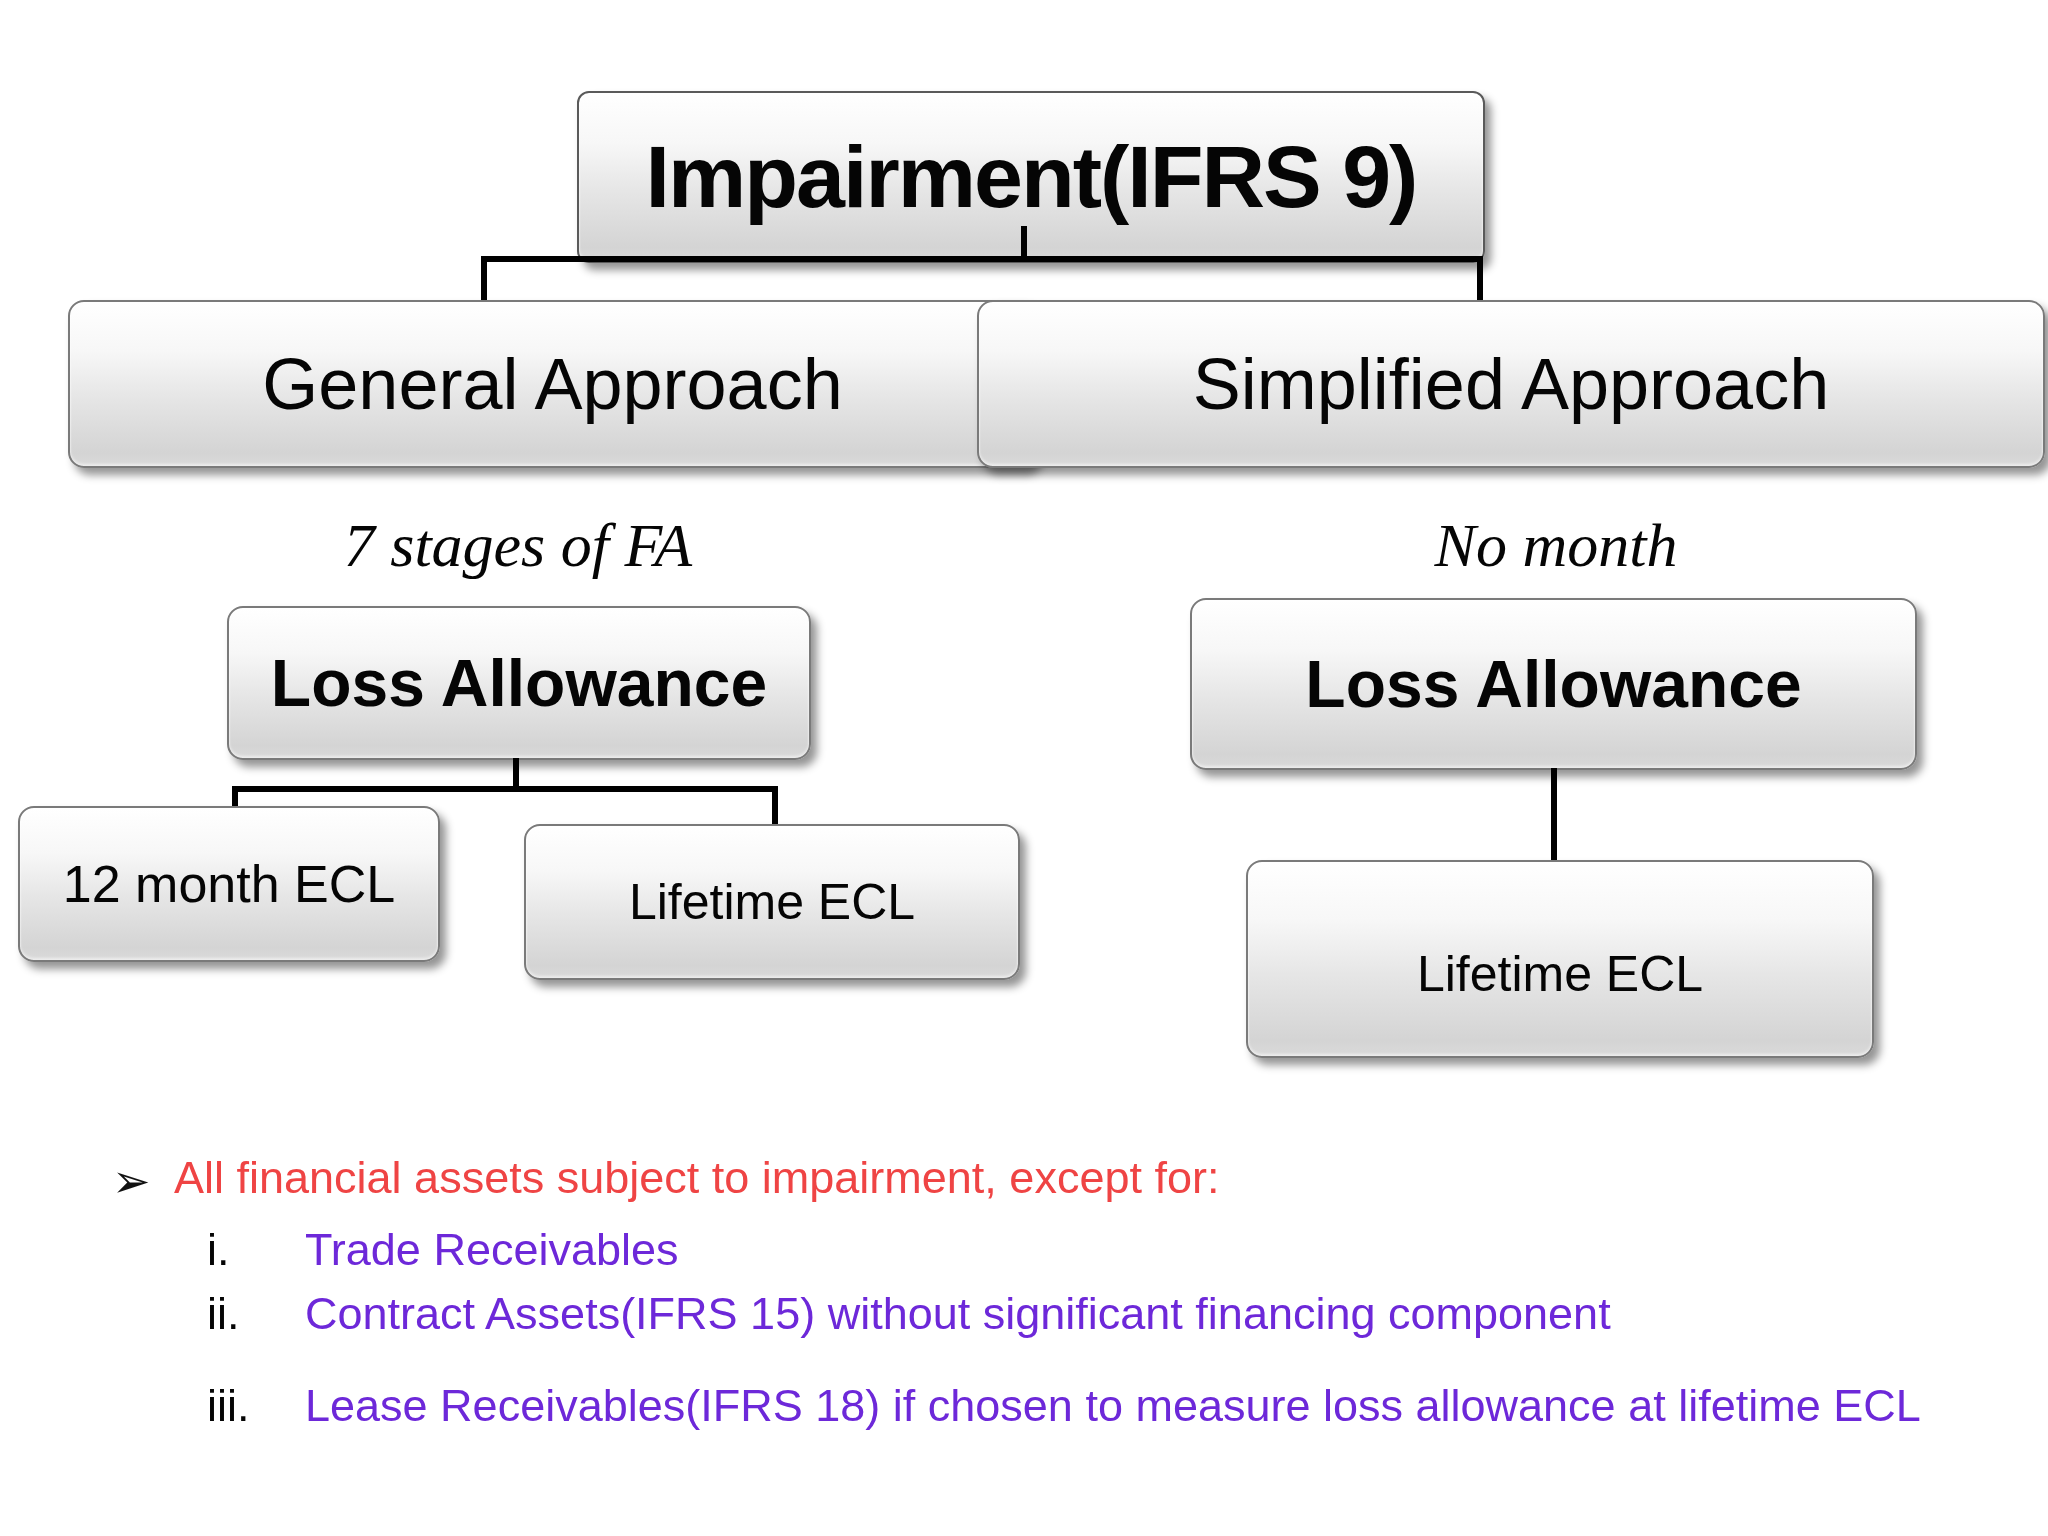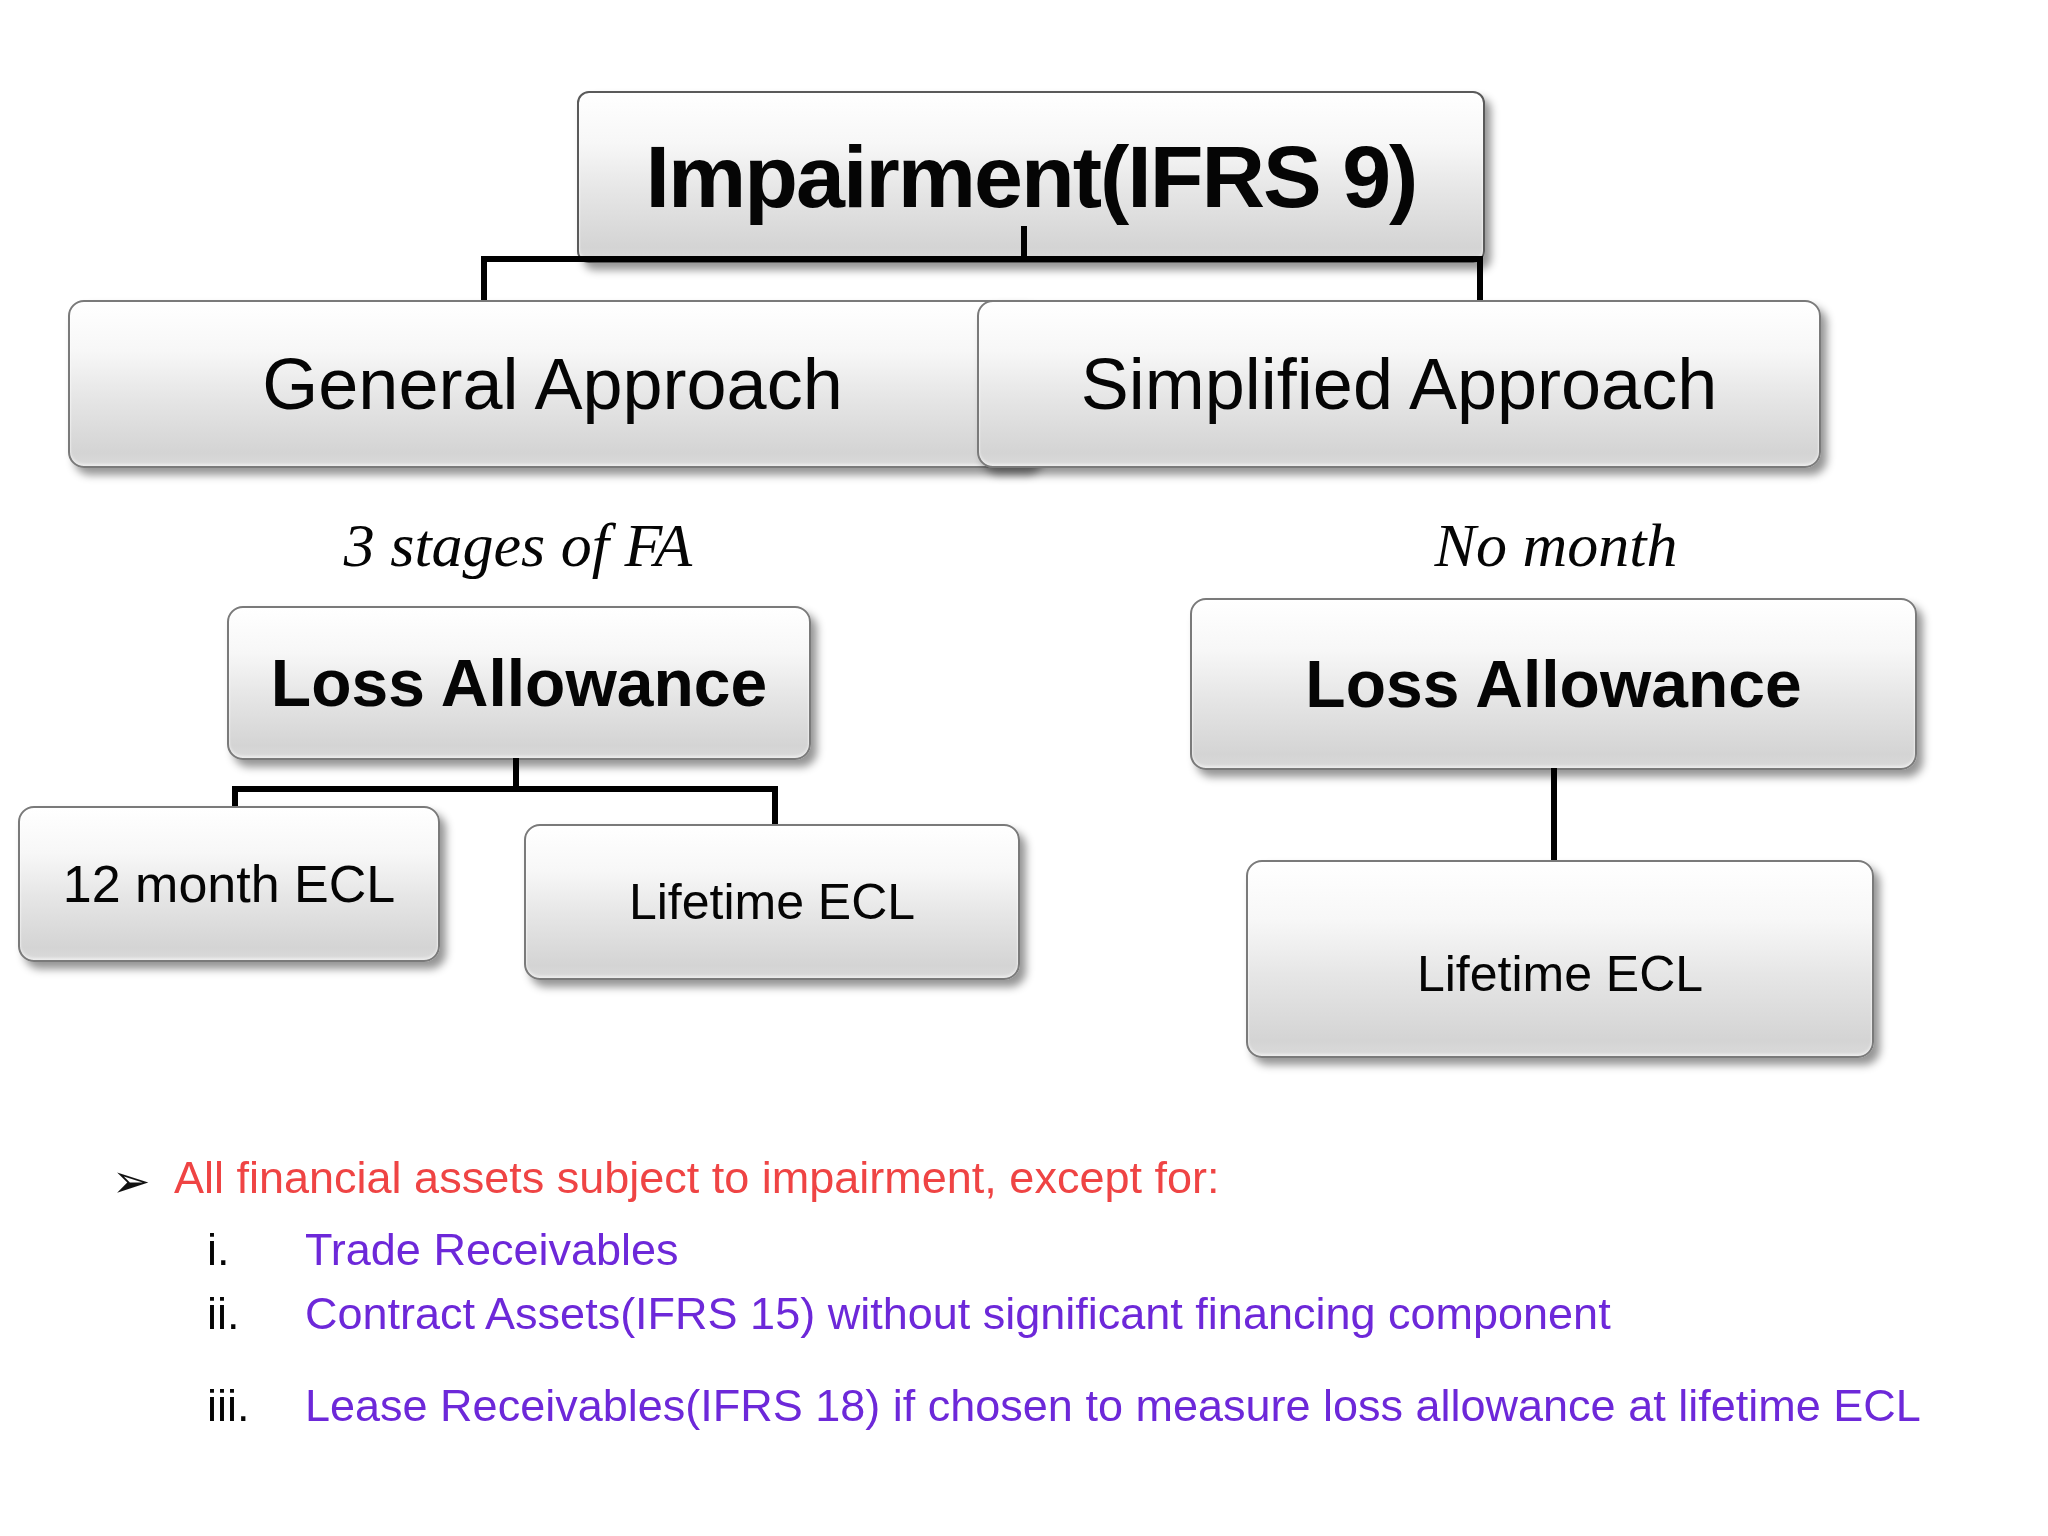--- a/index.html
+++ b/index.html
@@ -24,21 +24,21 @@
     box-shadow:6px 7px 9px rgba(0,0,0,0.42), inset 0 2px 2px rgba(255,255,255,0.95), inset 0 -2px 3px rgba(255,255,255,0.55);
     color:#050505;
   }
   .node .lbl{white-space:nowrap;}
   .title-node{
     left:577px;top:56px;width:908px;height:172px;
     font-size:88px;font-weight:bold;letter-spacing:-2px;
     border-color:#5a5a5a;border-radius:12px;margin-top:35px;
   }
   .general-node{left:68px;top:300px;width:969px;height:168px;font-size:72px;}
-  .simplified-node{left:977px;top:300px;width:844px;height:168px;font-size:72px;}
+  .simplified-node{left:977px;top:300px;width:1068px;height:168px;font-size:72px;}
   .loss-left-node{left:227px;top:606px;width:584px;height:154px;font-size:66px;font-weight:bold;}
   .loss-right-node{left:1190px;top:598px;width:727px;height:172px;font-size:66px;font-weight:bold;}
   .ecl12-node{left:18px;top:806px;width:422px;height:156px;font-size:52px;}
   .ecl-life-left-node{left:524px;top:824px;width:496px;height:156px;font-size:50px;}
   .ecl-life-right-node{left:1246px;top:860px;width:628px;height:198px;font-size:50px;padding-top:30px;}
   .stage-note{
     position:absolute;
     width:600px;height:74px;
     font-family:"Liberation Serif",serif;
     font-style:italic;
@@ -92,21 +92,21 @@
   <div class="line conn-stub-l1"></div>
   <div class="line conn-stub-r1"></div>
 
   <div class="node general-node">
     <span class="lbl">General Approach</span>
   </div>
   <div class="node simplified-node">
     <span class="lbl">Simplified Approach</span>
   </div>
 
-  <div class="stage-note stage-note-left">3 stages of FA</div>
+  <div class="stage-note stage-note-left">7 stages of FA</div>
   <div class="stage-note stage-note-right">No month</div>
 
   <div class="node loss-left-node">
     <span class="lbl">Loss Allowance</span>
   </div>
   <div class="node loss-right-node">
     <span class="lbl">Loss Allowance</span>
   </div>
 
   <div class="line conn-l2-v"></div>

